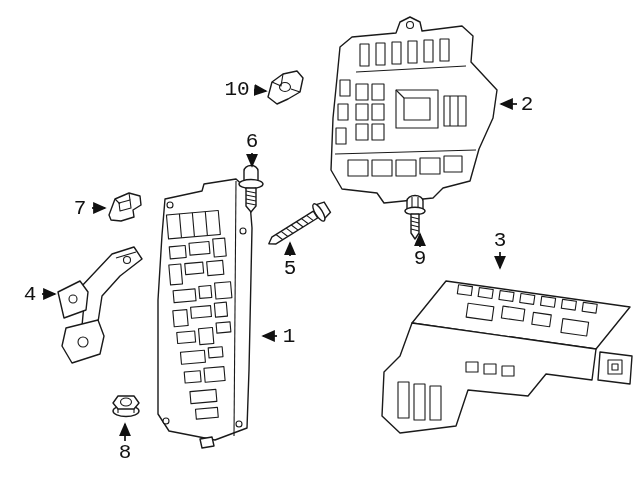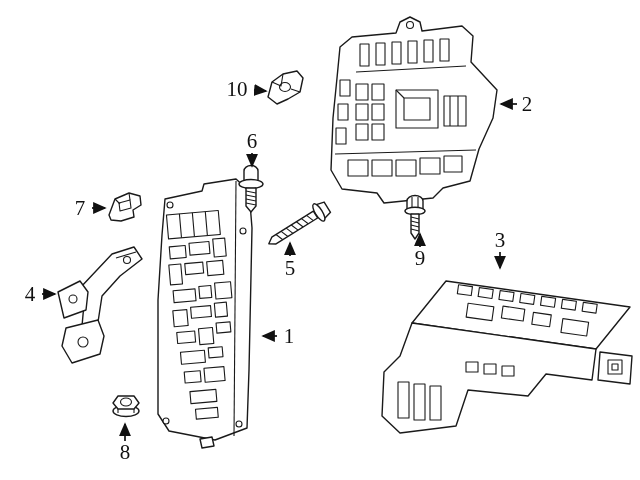--- a/index.html
+++ b/index.html
@@ -1,18 +1,18 @@
 <!DOCTYPE html>
 <html><head>
 <meta charset="utf-8">
 <style>
   html,body{margin:0;padding:0;background:#fff;}
   .stage{
     position:relative;width:640px;height:480px;background:#ffffff;
-    font-family:Liberation Serif, serif;overflow:hidden;
+    font-family:Liberation Mono, monospace;overflow:hidden;
   }
   .stage svg{position:absolute;left:0;top:0;}
   .part-label{
     position:absolute;transform:translate(-50%,-50%);
     font-size:21px;font-weight:400;color:#111;line-height:1;
     user-select:none;
   }
   
   .ol{fill:#ffffff;stroke:#1a1a1a;stroke-width:1.4;stroke-linejoin:round;}
   .dt{fill:none;stroke:#1a1a1a;stroke-width:1.1;stroke-linejoin:round;}

